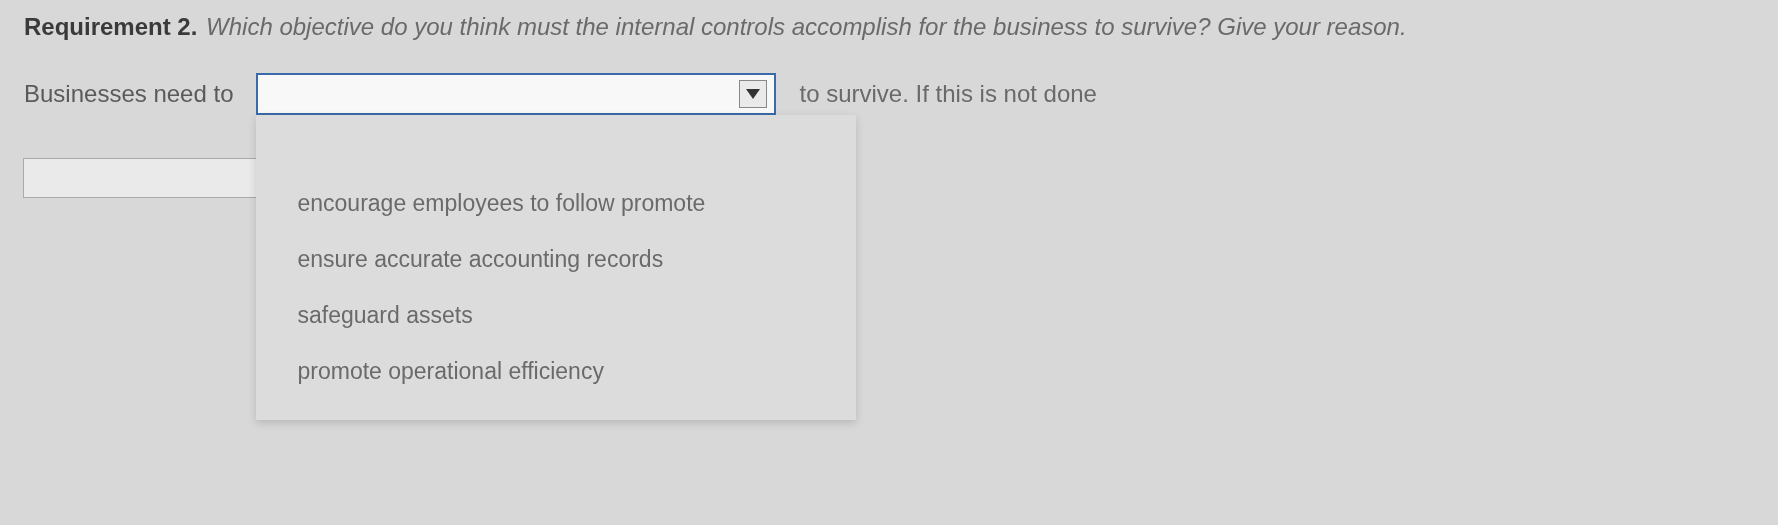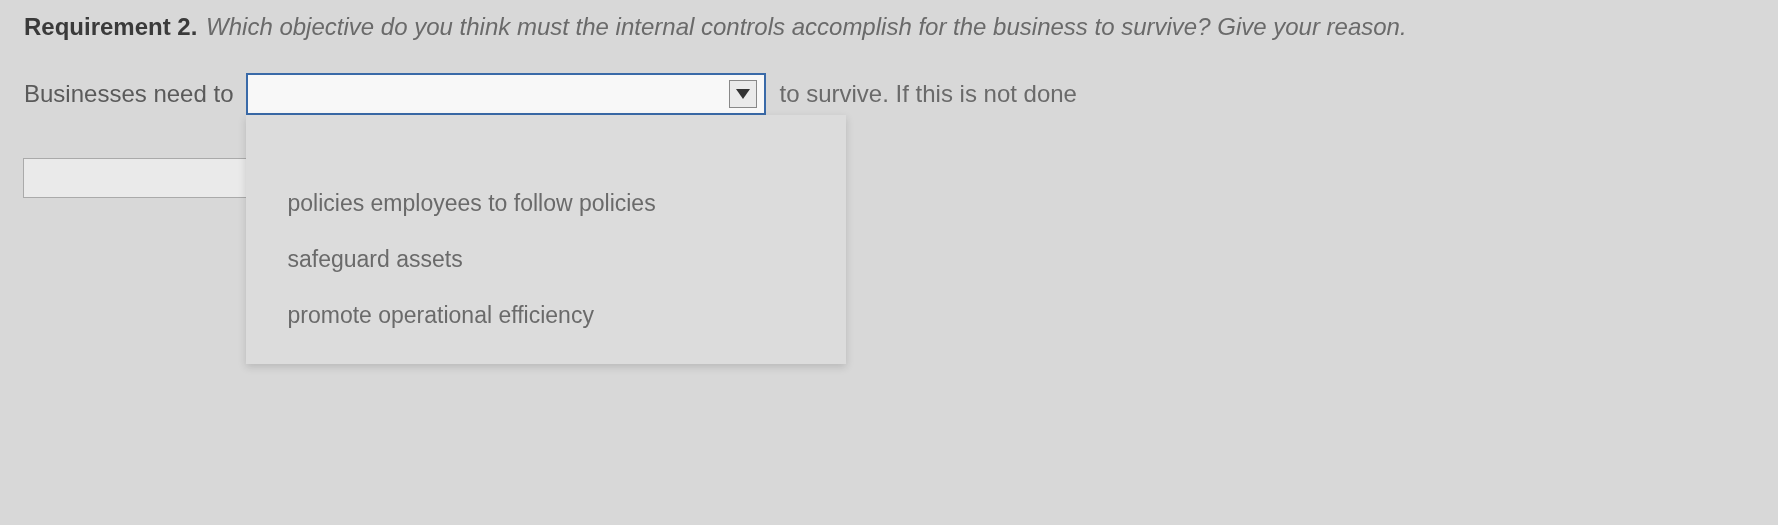--- a/index.html
+++ b/index.html
@@ -25,21 +25,21 @@
       font-weight: bold;
       color: #3a3a3a;
     }
     .requirement-text {
       font-style: italic;
       color: #6a6a6a;
     }
     .sentence-row {
       display: flex;
       align-items: center;
-      gap: 10px;
+      gap: 20px;
       flex-wrap: wrap;
       color: #5a5a5a;
     }
     .dropdown-container {
       position: relative;
       display: inline-block;
     }
     .dropdown-select {
       width: 520px;
       height: 42px;
@@ -113,21 +113,22 @@
   <span>Businesses need to</span>
 
   <div class="dropdown-container">
     <div class="dropdown-select">
       <span class="dropdown-value"></span>
       <div class="dropdown-arrow-box">
         <div class="dropdown-arrow"></div>
       </div>
     </div>
     <div class="dropdown-menu">
-      <div class="dropdown-option">policies employees to follow policies</div>
+      <div class="dropdown-option">encourage employees to follow promote</div>
+      <div class="dropdown-option">ensure accurate accounting records</div>
       <div class="dropdown-option">safeguard assets</div>
       <div class="dropdown-option">promote operational efficiency</div>
     </div>
   </div>
 
   <span class="after-text">to survive. If this is not done</span>
 </div>
 
 <input type="text" class="second-input" value="" style="">
 

